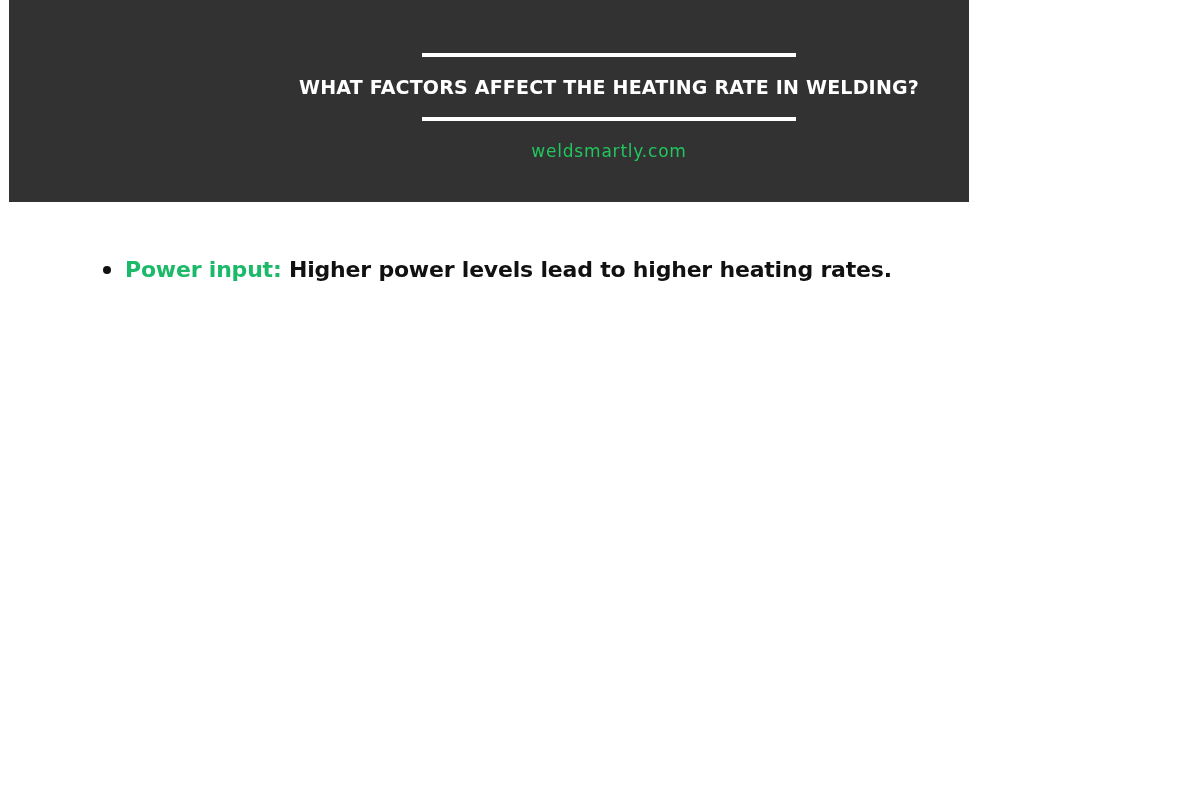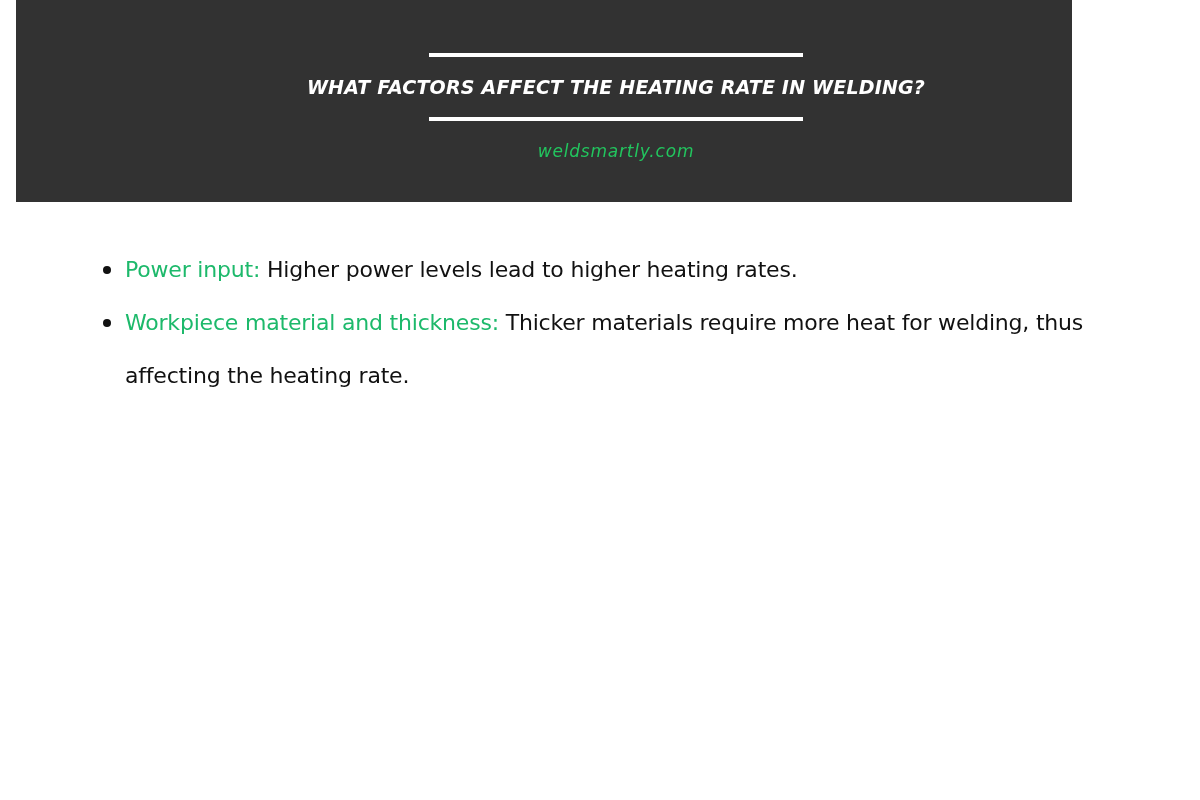--- a/index.html
+++ b/index.html
@@ -1,41 +1,36 @@
 <!DOCTYPE html>
 <html><head>
 <meta charset="utf-8">
 <style>
   html, body { margin: 0; padding: 0; }
   body { width: 1200px; height: 800px; background: #ffffff; overflow: hidden; font-family: "DejaVu Sans", sans-serif; }
-  .header { position: absolute; left: 16px; top: 0; width: 1056px; height: 202px; background: #323232; font-style: italic; }
+  .header { position: absolute; left: 9px; top: 0; width: 960px; height: 202px; background: #323232; }
   .rule { position: absolute; left: 413px; width: 374px; height: 4px; background: #ffffff; }
   .rule.top { top: 53px; }
   .rule.bottom { top: 117px; }
   .title { position: absolute; left: 0; top: 74px; width: 1200px; text-align: center; color: #ffffff; font-weight: bold; font-size: 19px; letter-spacing: 0.2px; line-height: 26px; }
   .site { position: absolute; left: 0; top: 139px; width: 1200px; text-align: center; color: #22c55e; font-size: 17px; letter-spacing: 0.8px; line-height: 24px; }
   ul.list { position: absolute; left: 100px; top: 243px; width: 1010px; margin: 0; padding: 0 0 0 25px; list-style: none; }
-  ul.list li { position: relative; font-weight: normal; font-size: 22px; line-height: 53px; color: #111111; letter-spacing: -0.2px; }
+  ul.list li { position: relative; font-weight: bold; font-size: 22px; line-height: 53px; color: #111111; letter-spacing: -0.2px; }
   ul.list li .bullet { position: absolute; left: -22px; top: 23px; width: 8px; height: 8px; border-radius: 50%; background: #111111; }
   .key { color: #1db96b; }
 </style>
 </head>
 <body>
 
 <div class="header">
   <div class="rule top"></div>
   <div class="title">WHAT FACTORS AFFECT THE HEATING RATE IN WELDING?</div>
   <div class="rule bottom"></div>
   <div class="site">weldsmartly.com</div>
 </div>
 
 <ul class="list">
   <li>
     <span class="bullet"></span>
     <span class="key">Power input:</span>
     <span>Higher power levels lead to higher heating rates.</span>
   </li>
-  <li>
-    <span class="bullet"></span>
-    <span class="key">Workpiece material and thickness:</span>
-    <span>Thicker materials require more heat for welding, thus affecting the heating rate.</span>
-  </li>
 </ul>
 
 </body></html>

